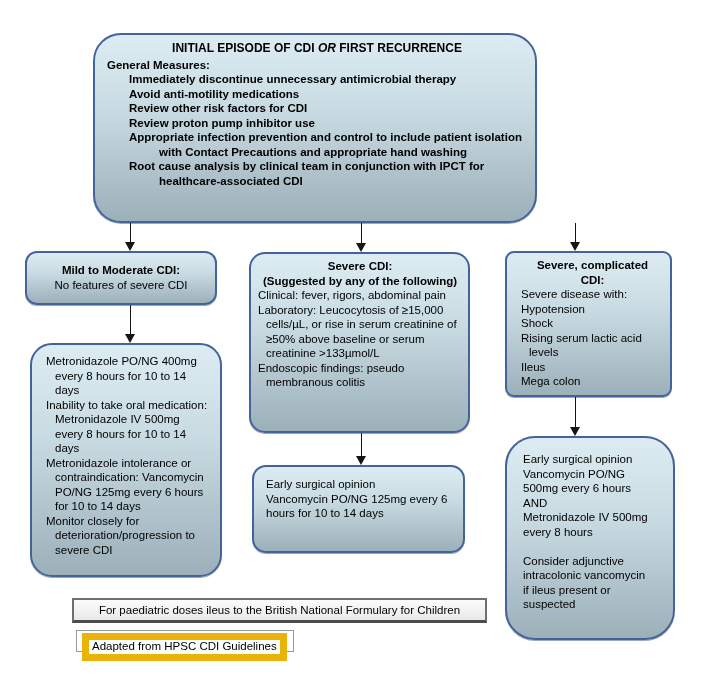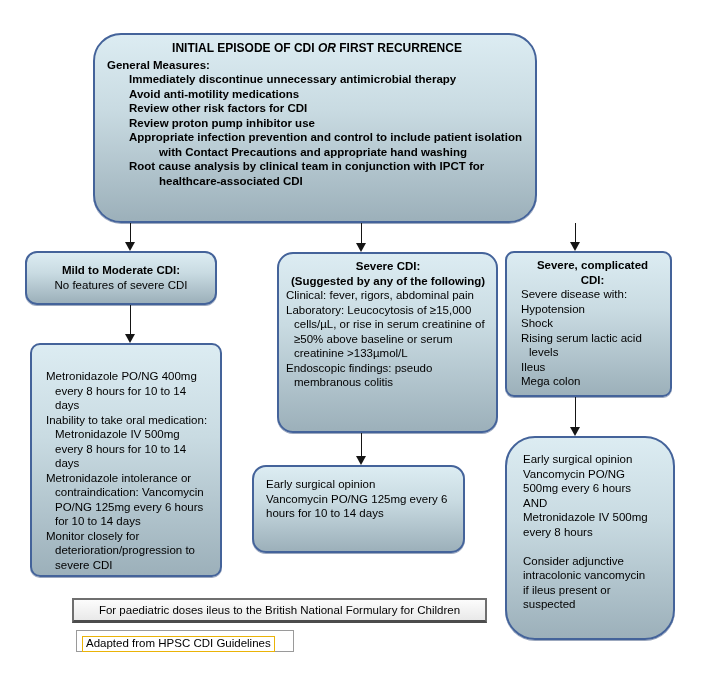--- a/index.html
+++ b/index.html
@@ -19,27 +19,27 @@
   ul{ list-style:none; }
 
   
   #topBox{ left:93px; top:33px; width:444px; height:190px; border-radius:28px; padding:6px 8px 0 12px; font-weight:bold; }
   #topBox .title{ text-align:center; font-size:12px; margin-bottom:2px; }
   #topBox .title .it{ font-style:italic; }
   #topBox li{ padding-left:52px; text-indent:-30px; }
 
   
   #mildBox{ left:25px; top:251px; width:192px; height:54px; border-radius:12px; padding-top:10px; text-align:center; }
-  #severeBox{ left:249px; top:252px; width:221px; height:181px; border-radius:16px; padding:5px 6px 0 7px;margin-left:28px; }
+  #severeBox{ left:249px; top:252px; width:221px; height:181px; border-radius:16px; padding:5px 6px 0 7px; }
   #severeBox li{ padding-left:8px; text-indent:-8px; }
   #compBox{ left:505px; top:251px; width:167px; height:146px; border-radius:9px; padding:5px 6px 0 14px; }
   #compBox li{ padding-left:8px; text-indent:-8px; }
 
   
-  #metroBox{ left:30px; top:343px; width:192px; height:234px; border-radius:10px; padding:24px 10px 0 14px; }
+  #metroBox{ left:30px; top:343px; width:192px; height:234px; border-radius:22px; padding:9px 10px 0 14px; }
   #metroBox li{ padding-left:9px; text-indent:-9px; }
   #earlyMidBox{ left:252px; top:465px; width:213px; height:88px; border-radius:14px; padding:10px 10px 0 12px; }
   #earlyRightBox{ left:505px; top:436px; width:170px; height:204px; border-radius:30px; padding:14px 12px 0 16px; }
   .gap{ height:14.5px; }
 
   
   .vline{ position:absolute; width:1px; background:#151515; }
   .ahead{ position:absolute; width:0; height:0; border-left:5px solid transparent; border-right:5px solid transparent; border-top:9px solid #151515; }
 
   
@@ -47,21 +47,21 @@
     position:absolute; left:72px; top:598px; width:415px; height:25px;
     background:linear-gradient(180deg,#fcfcfc,#e9e9e9);
     border:2px solid #6f6f6f; border-bottom:3px solid #4c4c4c;
     text-align:center; line-height:20px; font-size:11.5px;
   }
   #note2{
     position:absolute; left:76px; top:630px; width:218px; height:22px;
     background:#ffffff; border:1px solid #9a9a9a; padding:2px 0 0 5px;
   }
   #note2 .inner{
-    display:inline-block; border:1px solid #eab308; background:#fff;
+    display:inline-block; border:7px solid #eab308; background:#fff;
     padding:0 3px 1px 3px; font-size:11.5px; line-height:13px;
   }
 </style>
 </head>
 <body>
 
 <div id="canvas">
 
   <div id="topBox" class="gbox">
     <div class="title"><span>INITIAL EPISODE OF CDI </span><span class="it">OR</span><span> FIRST RECURRENCE</span></div>

